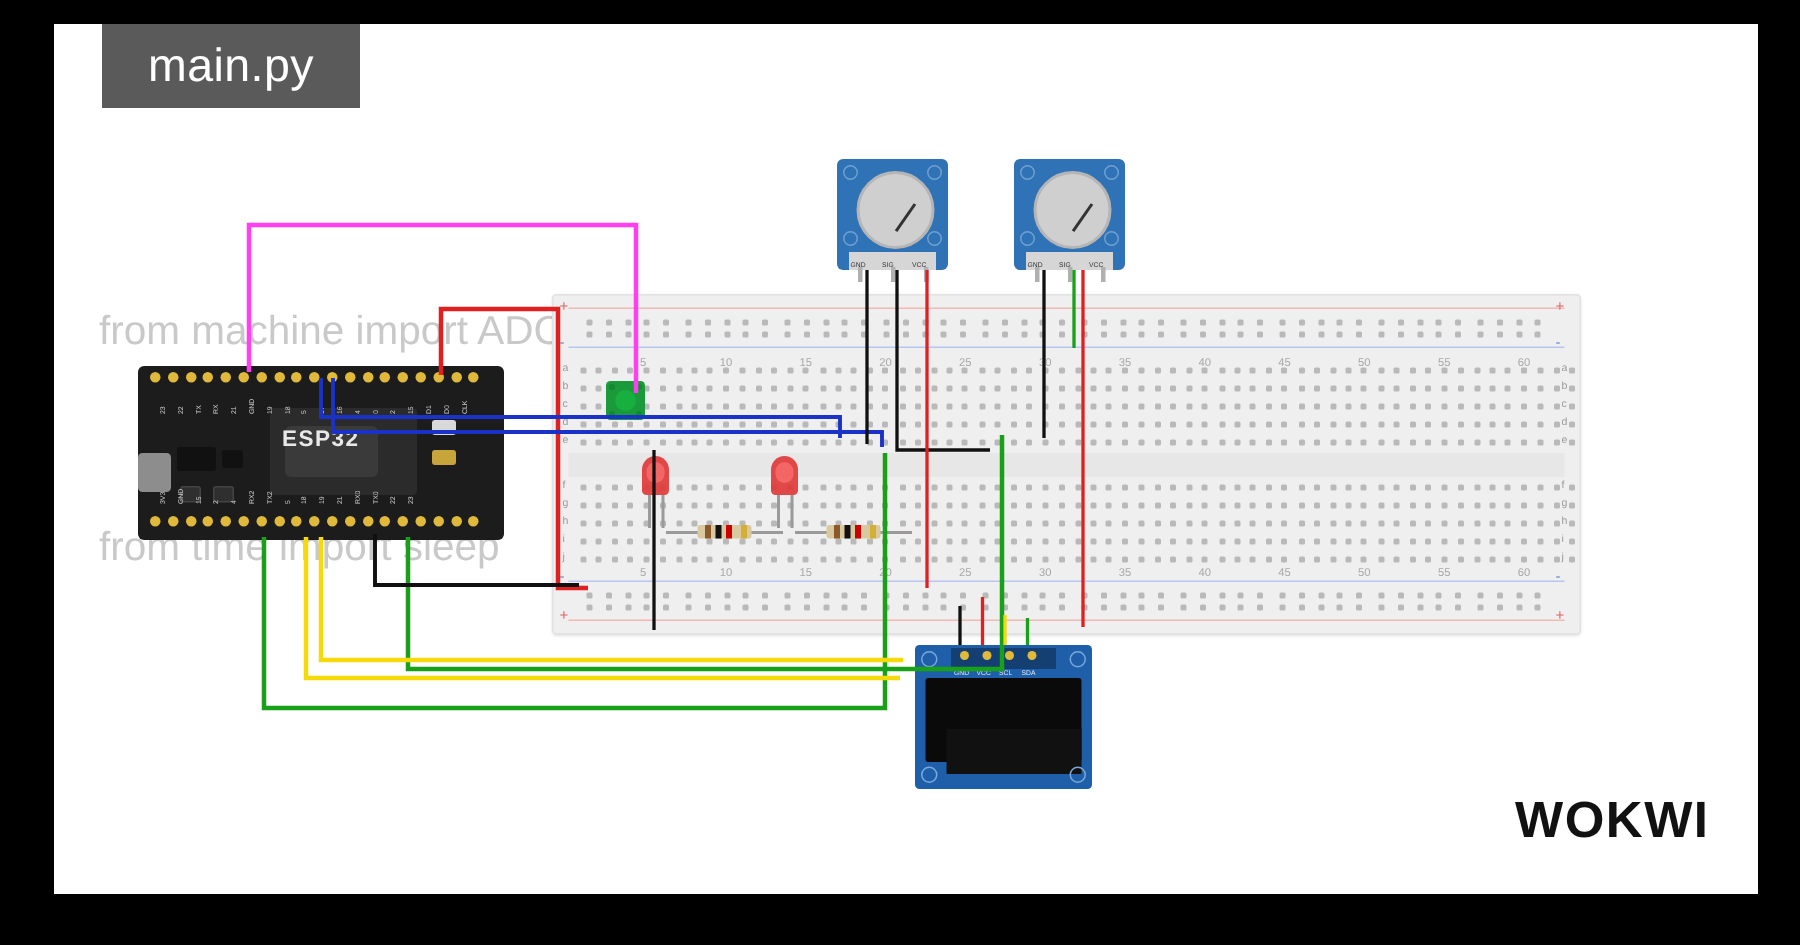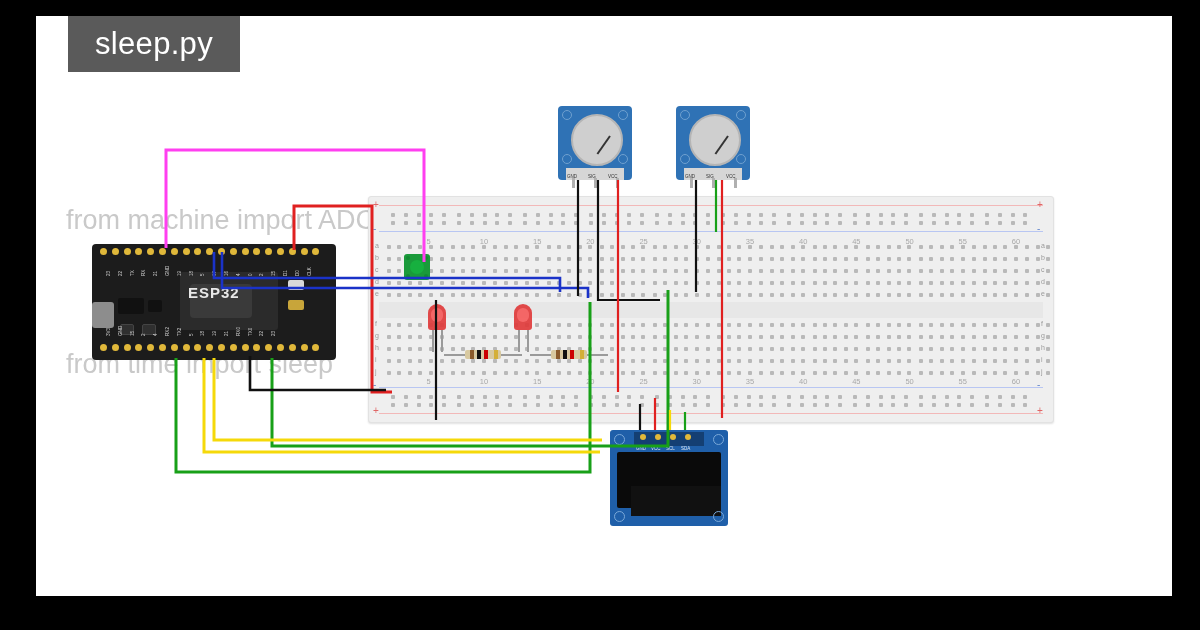--- a/index.html
+++ b/index.html
@@ -1237,17 +1237,20 @@
     <path d="M716,180 L716,232" stroke="#18a018" stroke-width="2.2" fill="none"></path>
     <path d="M722,180 L722,418" stroke="#e02020" stroke-width="2.2" fill="none"></path>
 
     <path d="M640,430 L640,404" stroke="#101010" stroke-width="2.2" fill="none"></path>
     <path d="M655,430 L655,398" stroke="#e02020" stroke-width="2.2" fill="none"></path>
     <path d="M670,430 L670,410" stroke="#f5d90a" stroke-width="2.2" fill="none"></path>
     <path d="M685,430 L685,412" stroke="#18a018" stroke-width="2.2" fill="none"></path>
   </svg>
 
   <div class="filetab">
-    <span>sleep.py</span>
+    <span>main.py</span>
   </div>
 
+  <div class="wokwi">
+    <span>WOKWI</span>
+  </div>
 
 </div>
 
 </body></html>

